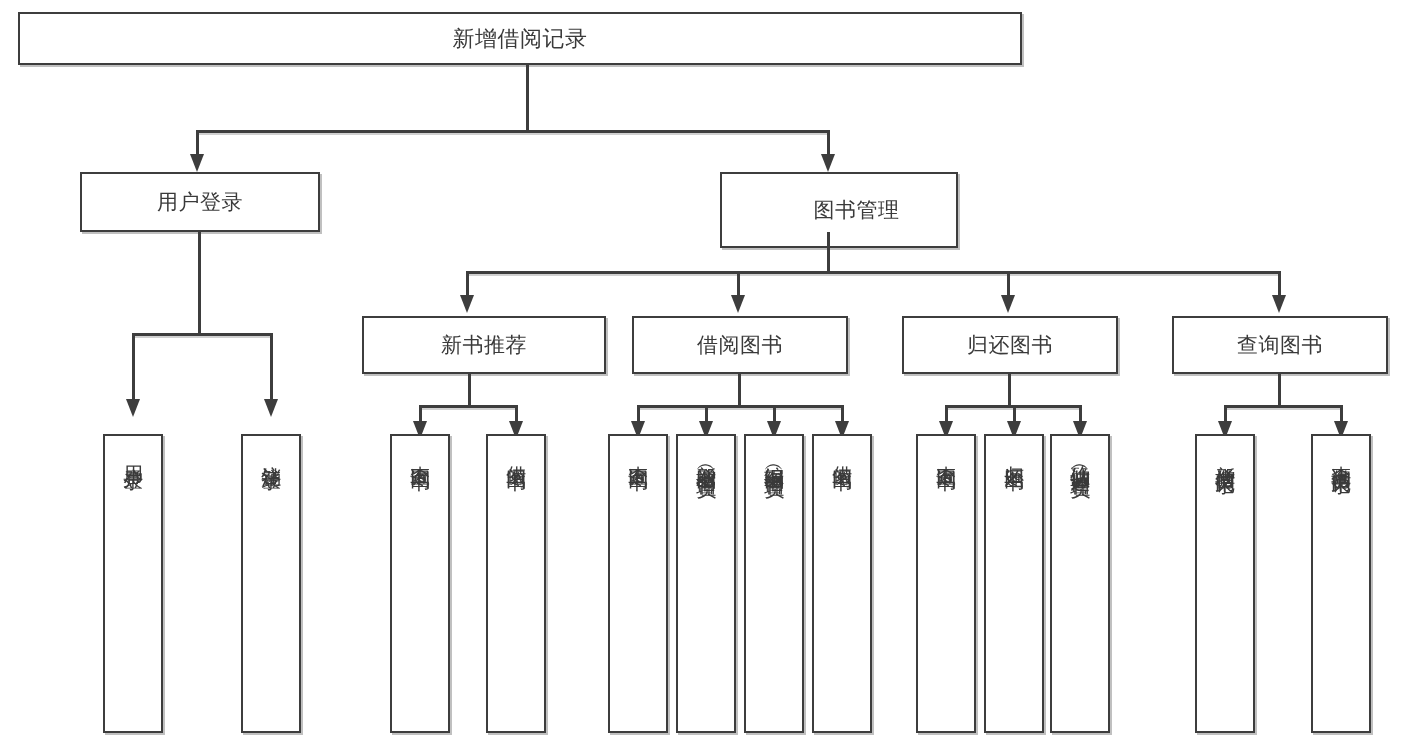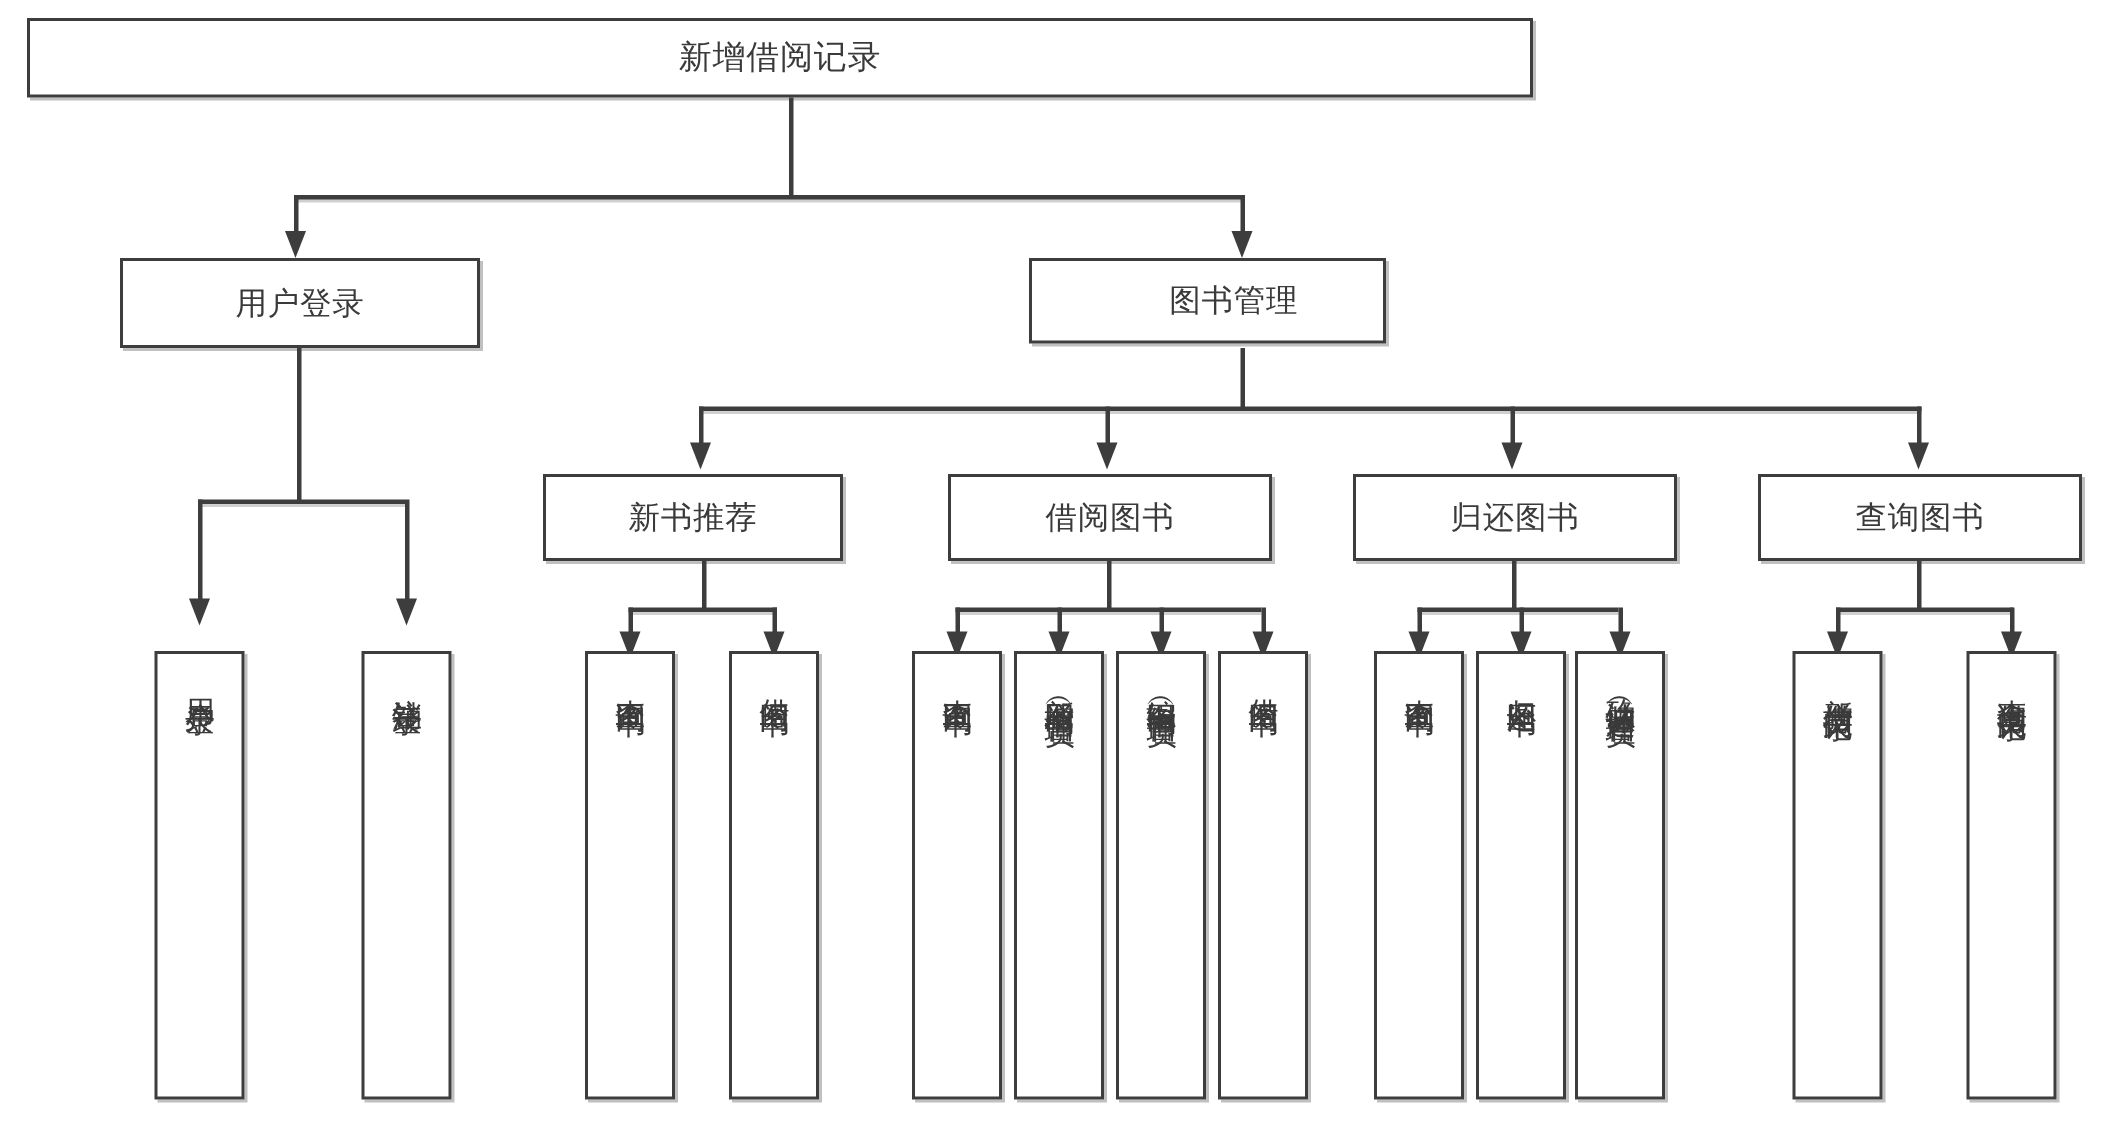--- a/index.html
+++ b/index.html
@@ -105,21 +105,21 @@
 
   <div class="vline" style="left:196px;top:130px;height:26px;"></div>
   <div class="arrow" style="left:190px;top:154px;"></div>
 
   <div class="vline" style="left:827px;top:130px;height:26px;"></div>
   <div class="arrow" style="left:821px;top:154px;"></div>
 
   <div class="node tier2" style="left:80px;top:172px;width:240px;height:60px;">
     <span class="lbl">用户登录</span>
   </div>
-  <div class="node tier2" style="left:686px;top:172px;width:238px;height:57px;padding-left:35px;">
+  <div class="node tier2" style="left:720px;top:172px;width:238px;height:76px;padding-left:35px;">
     <span class="lbl">图书管理</span>
   </div>
 
   <div class="vline" style="left:198px;top:232px;height:103px;"></div>
   <div class="hline" style="left:132px;top:333px;width:138px;"></div>
   <div class="vline" style="left:132px;top:333px;height:68px;"></div>
   <div class="arrow" style="left:126px;top:399px;"></div>
   <div class="vline" style="left:270px;top:333px;height:68px;"></div>
   <div class="arrow" style="left:264px;top:399px;"></div>
 
@@ -131,21 +131,21 @@
 
   <div class="vline" style="left:737px;top:271px;height:26px;"></div>
   <div class="arrow" style="left:731px;top:295px;"></div>
 
   <div class="vline" style="left:1007px;top:271px;height:26px;"></div>
   <div class="arrow" style="left:1001px;top:295px;"></div>
 
   <div class="vline" style="left:1278px;top:271px;height:26px;"></div>
   <div class="arrow" style="left:1272px;top:295px;"></div>
 
-  <div class="node tier3" style="left:362px;top:316px;width:200px;height:58px;">
+  <div class="node tier3" style="left:362px;top:316px;width:244px;height:58px;">
     <span class="lbl">新书推荐</span>
   </div>
   <div class="node tier3" style="left:632px;top:316px;width:216px;height:58px;">
     <span class="lbl">借阅图书</span>
   </div>
   <div class="node tier3" style="left:902px;top:316px;width:216px;height:58px;">
     <span class="lbl">归还图书</span>
   </div>
   <div class="node tier3" style="left:1172px;top:316px;width:216px;height:58px;">
     <span class="lbl">查询图书</span>

